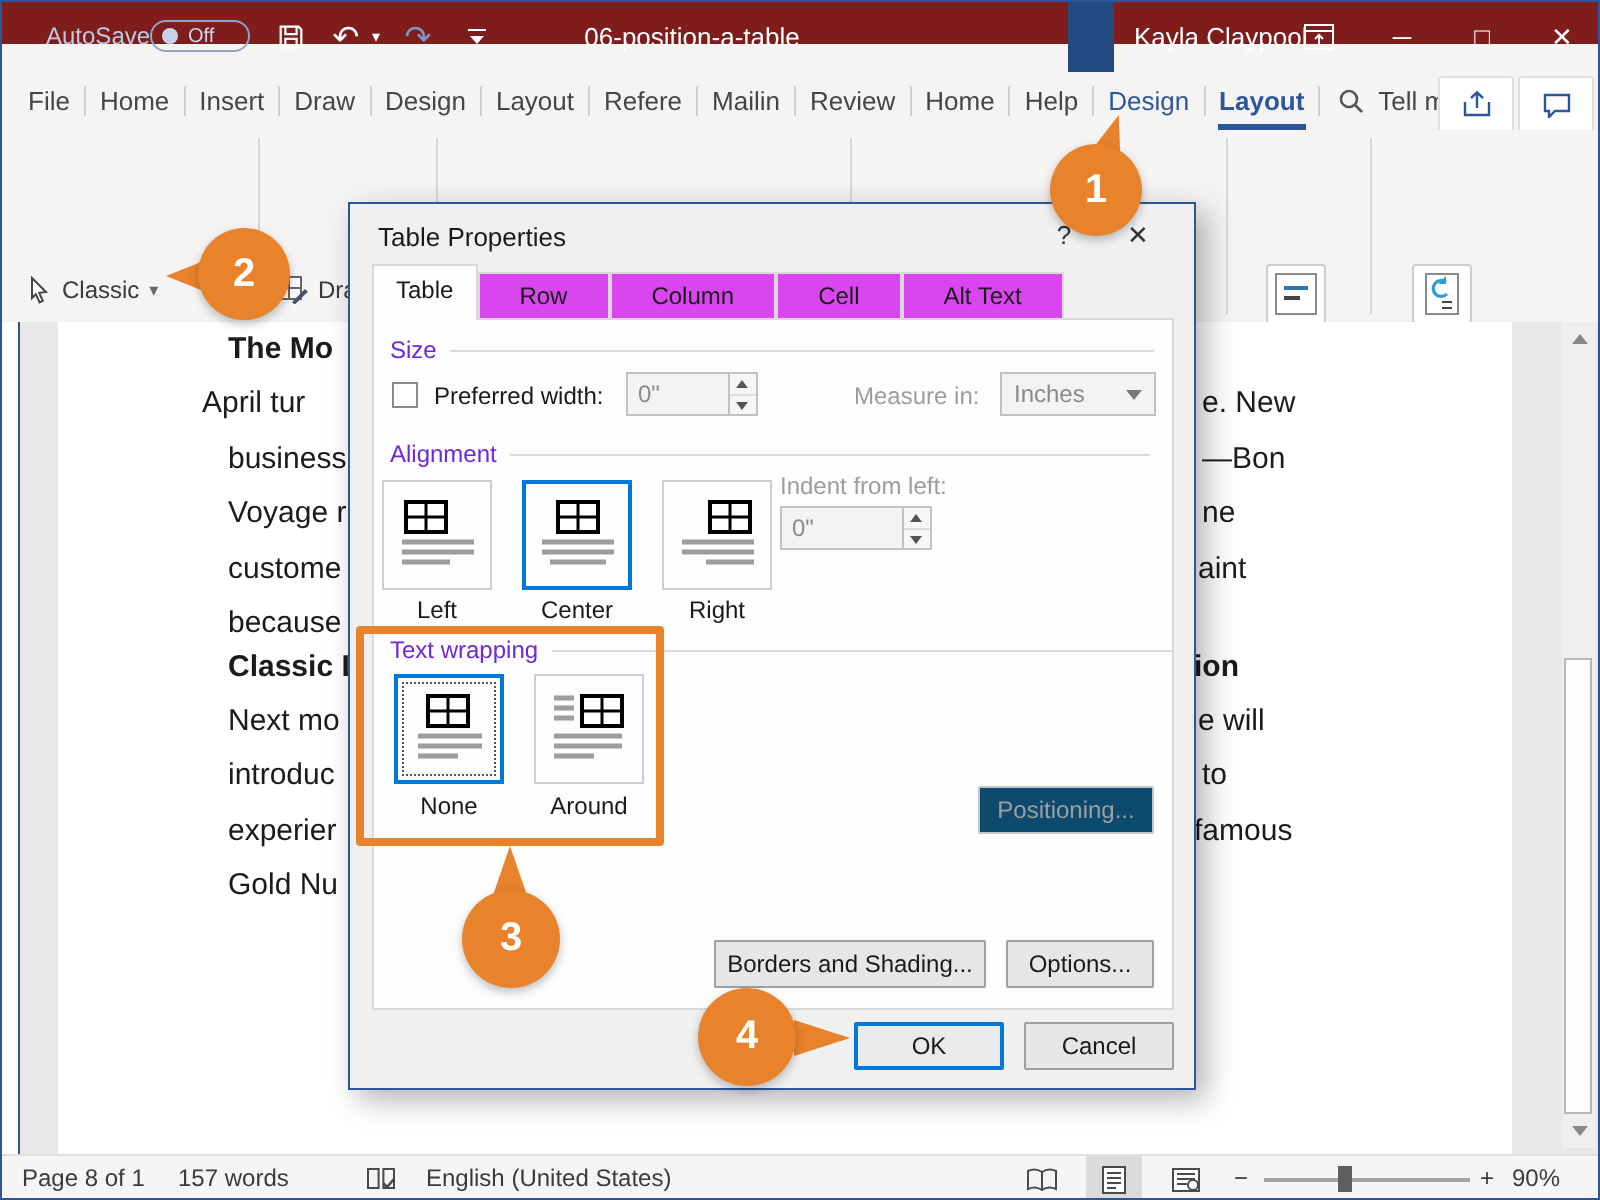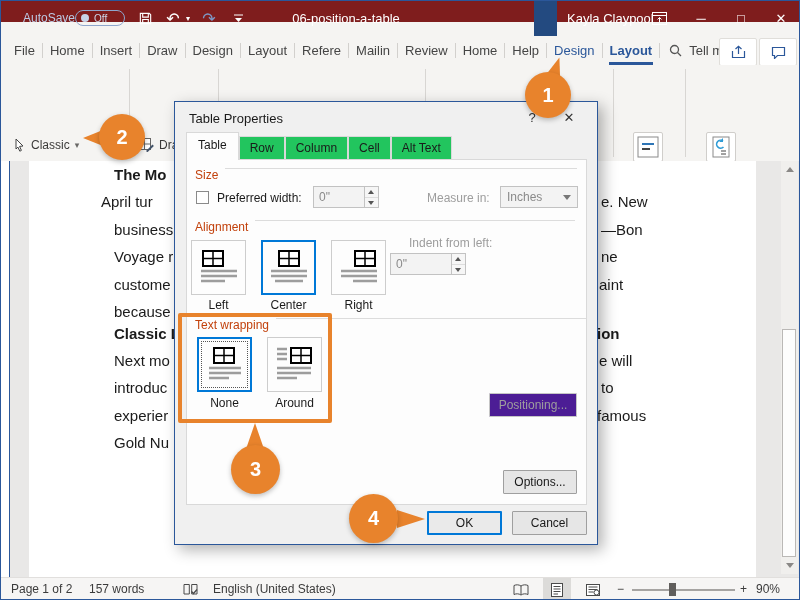--- a/index.html
+++ b/index.html
@@ -64,24 +64,24 @@
   .arrow-dn{border-left:4px solid transparent;border-right:4px solid transparent;border-top:5px solid #8a8886;}
   .vsb .thumb{position:absolute;left:1px;top:168px;width:14px;height:228px;background:#fdfdfd;border:1px solid #bab8b6;box-sizing:border-box;}
 
   
   .dialog{position:absolute;left:173px;top:100px;width:424px;height:444px;background:#f0f0f0;
           border:1px solid #2b579a;box-sizing:border-box;box-shadow:5px 5px 14px rgba(0,0,0,.3);z-index:5;}
   .dlg-title{position:absolute;left:14px;top:9px;font-size:13px;color:#1a1a1a;}
   .dlg-help{position:absolute;left:343px;top:4px;width:28px;height:24px;text-align:center;line-height:24px;font-size:13px;color:#333;}
   .dlg-close{position:absolute;left:377px;top:4px;width:34px;height:24px;text-align:center;line-height:24px;font-size:13px;color:#333;}
   .dlg-tabs{position:absolute;left:11px;top:34px;height:24px;display:flex;align-items:flex-end;}
-  .dtab{font-size:12px;color:#1a1a1a;padding:4px 10px;border:1px solid #d9d9d9;border-bottom:none;background:#22c55e;margin-right:0;height:15px;}
+  .dtab{font-size:12px;color:#1a1a1a;padding:4px 20px;border:1px solid #d9d9d9;border-bottom:none;background:#d946ef;margin-right:0;height:15px;}
   .dtab.sel{background:#fdfdfd;position:relative;z-index:3;padding:5px 11px 6px;height:16px;}
   .dlg-page{position:absolute;left:11px;top:57px;width:401px;height:346px;background:#fdfdfd;border:1px solid #d9d9d9;box-sizing:border-box;}
-  .ghead{position:absolute;display:flex;align-items:flex-start;font-size:12px;color:#c2410c;gap:7px;}
+  .ghead{position:absolute;display:flex;align-items:center;font-size:12px;color:#6d28d9;gap:7px;}
   .ghead::after{content:"";width:var(--lw,300px);height:1px;background:#dcdcdc;}
   .checkbox{position:absolute;width:13px;height:13px;background:#fff;border:1px solid #8a8a8a;box-sizing:border-box;}
   .dlabel{position:absolute;font-size:12px;color:#1a1a1a;}
   .dlabel.dis{color:#9d9d9d;}
   .dinput{position:absolute;height:22px;background:#f3f3f3;border:1px solid #c2c2c2;box-sizing:border-box;
           font-size:12px;color:#8a8a8a;display:flex;align-items:center;padding-left:5px;}
   .dspin{position:absolute;width:15px;height:22px;border:1px solid #c2c2c2;box-sizing:border-box;background:#f6f6f6;
          display:flex;flex-direction:column;}
   .dspin i{flex:1;position:relative;border-bottom:1px solid #ddd;}
   .dspin i:last-child{border-bottom:none;}
@@ -91,21 +91,21 @@
   .combo{position:absolute;height:22px;background:#f3f3f3;border:1px solid #c2c2c2;box-sizing:border-box;
          font-size:12px;color:#8a8a8a;display:flex;align-items:center;padding-left:6px;}
   .combo::after{content:"";position:absolute;right:6px;top:8px;border-left:4px solid transparent;border-right:4px solid transparent;border-top:5px solid #777;}
   .tile{position:absolute;width:55px;height:55px;background:#fdfdfd;border:1px solid #cdcdcd;box-sizing:border-box;
         display:flex;align-items:center;justify-content:center;}
   .tile.sel{border:2px solid #0078d7;}
   .tile.focus{outline:1px dotted #555;outline-offset:-5px;}
   .tlabel{position:absolute;width:55px;text-align:center;font-size:12px;color:#1a1a1a;}
   .dbtn{position:absolute;height:24px;background:#e6e6e6;border:1px solid #9f9f9f;box-sizing:border-box;
         font-size:12px;color:#1a1a1a;display:flex;align-items:center;justify-content:center;border-radius:1px;}
-  .dbtn.dis{background:#4c1d95;border-color:#c5c5c5;color:#9e9e9e;}
+  .dbtn.dis{background:#0c4a6e;border-color:#c5c5c5;color:#9e9e9e;}
   .dbtn.def{border:2px solid #0078d7;background:#eaeaea;}
   .hl-rect{position:absolute;left:3px;top:211px;width:154px;height:110px;border:4px solid #e8832c;border-radius:2px;
            box-sizing:border-box;z-index:6;}
 
   
   .co-circle{position:absolute;border-radius:50%;background:#e8832c;color:#fff;font-weight:bold;font-size:20px;
              display:flex;align-items:center;justify-content:center;z-index:10;box-shadow:0 2px 5px rgba(0,0,0,.25);}
   .co-tri{position:absolute;width:0;height:0;z-index:10;}
 
   
@@ -457,21 +457,21 @@
           <svg width="40" height="40" viewBox="0 0 40 40">
               <rect x="16" y="3" width="20" height="15" fill="#fff" stroke="#000" stroke-width="2"></rect>
               <path d="M26 3v15M16 10.5h20" stroke="#000" stroke-width="1.5"></path>
               <path d="M2 23h36M2 28h36M14 33h24" stroke="#9d9d9d" stroke-width="2.6"></path>
             </svg>
         </span>
       </div>
       <div class="tlabel" style="left:4px;top:138px;">Left</div>
       <div class="tlabel" style="left:74px;top:138px;">Center</div>
       <div class="tlabel" style="left:144px;top:138px;">Right</div>
-      <div class="dlabel dis" style="left:203px;top:76px;margin-left:19px;">Indent from left:</div>
+      <div class="dlabel dis" style="left:203px;top:76px;">Indent from left:</div>
       <div class="dinput" style="left:203px;top:93px;width:62px;">
           <span>0"</span>
         </div>
       <div class="dspin" style="left:264px;top:93px;">
           <i class="up"></i>
           <i class="dn"></i>
         </div>
 
       <div class="ghead" style="left:8px;top:158px;--lw:310px;">
         <span>Text wrapping</span>
@@ -492,20 +492,21 @@
               <rect x="16" y="3" width="20" height="15" fill="#fff" stroke="#000" stroke-width="2"></rect>
               <path d="M26 3v15M16 10.5h20" stroke="#000" stroke-width="1.5"></path>
               <path d="M2 23h34M2 28h34M2 33h20" stroke="#9d9d9d" stroke-width="2.6"></path>
             </svg>
         </span>
       </div>
       <div class="tlabel" style="left:10px;top:236px;">None</div>
       <div class="tlabel" style="left:80px;top:236px;">Around</div>
       <div class="dbtn dis" style="left:302px;top:233px;width:88px;">Positioning...</div>
 
+      <div class="dbtn" style="left:170px;top:310px;width:136px;">Borders and Shading...</div>
       <div class="dbtn" style="left:316px;top:310px;width:74px;">Options...</div>
     </div>
 
     <div class="hl-rect"></div>
 
     <div class="dbtn def" style="left:252px;top:409px;width:75px;">OK</div>
     <div class="dbtn" style="left:337px;top:409px;width:75px;">Cancel</div>
   </div>
 
   <div class="co-tri" style="left:547px;top:56px;border-left:8px solid transparent;border-right:8px solid transparent;border-bottom:22px solid #e8832c;transform:rotate(18deg);"></div>
@@ -514,21 +515,21 @@
   <div class="co-tri" style="left:82px;top:129px;border-top:8px solid transparent;border-bottom:8px solid transparent;border-right:20px solid #e8832c;"></div>
   <div class="co-circle" style="left:98px;top:113px;width:46px;height:46px;">2</div>
 
   <div class="co-tri" style="left:245px;top:422px;border-left:9px solid transparent;border-right:9px solid transparent;border-bottom:26px solid #e8832c;z-index:10;"></div>
   <div class="co-circle" style="left:230px;top:444px;width:49px;height:49px;">3</div>
 
   <div class="co-tri" style="left:396px;top:509px;border-top:9px solid transparent;border-bottom:9px solid transparent;border-left:28px solid #e8832c;"></div>
   <div class="co-circle" style="left:348px;top:493px;width:49px;height:49px;">4</div>
 
   <div class="statusbar">
-    <span class="sb-item" style="left:10px;">Page 1 of 2</span>
+    <span class="sb-item" style="left:10px;">Page 8 of 1</span>
     <span class="sb-item" style="left:88px;">157 words</span>
     <span class="sb-item" style="left:182px;top:5px;">
       <svg width="15" height="13" viewBox="0 0 15 13">
           <path d="M1 1.5h5.3v9.5H1zM8.7 1.5H14v9.5H8.7z" fill="none" stroke="#4a4a4a"></path>
           <path d="M8.5 8.5l2 2 3.5-4" fill="none" stroke="#4a4a4a" stroke-width="1.3"></path>
         </svg>
     </span>
     <span class="sb-item" style="left:212px;">English (United States)</span>
 
     <div class="sb-view" style="left:506px;">

